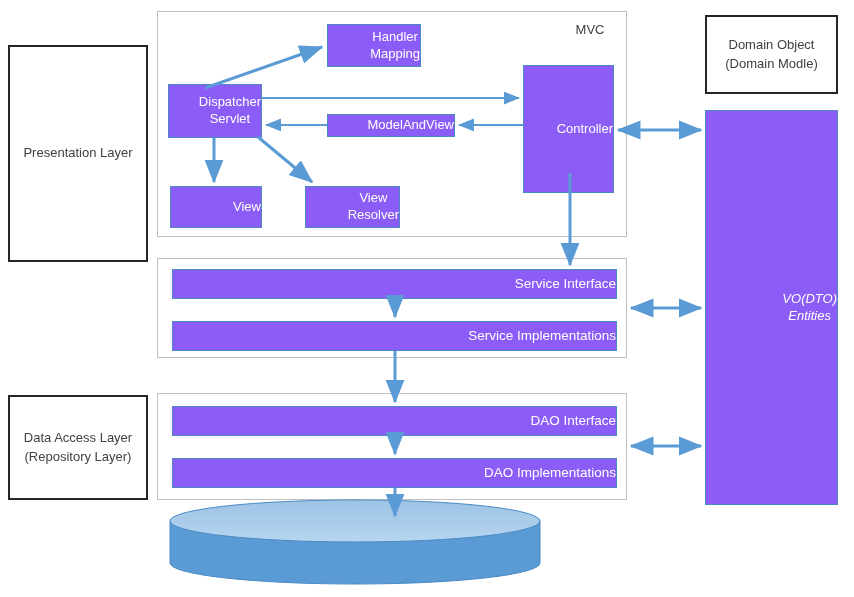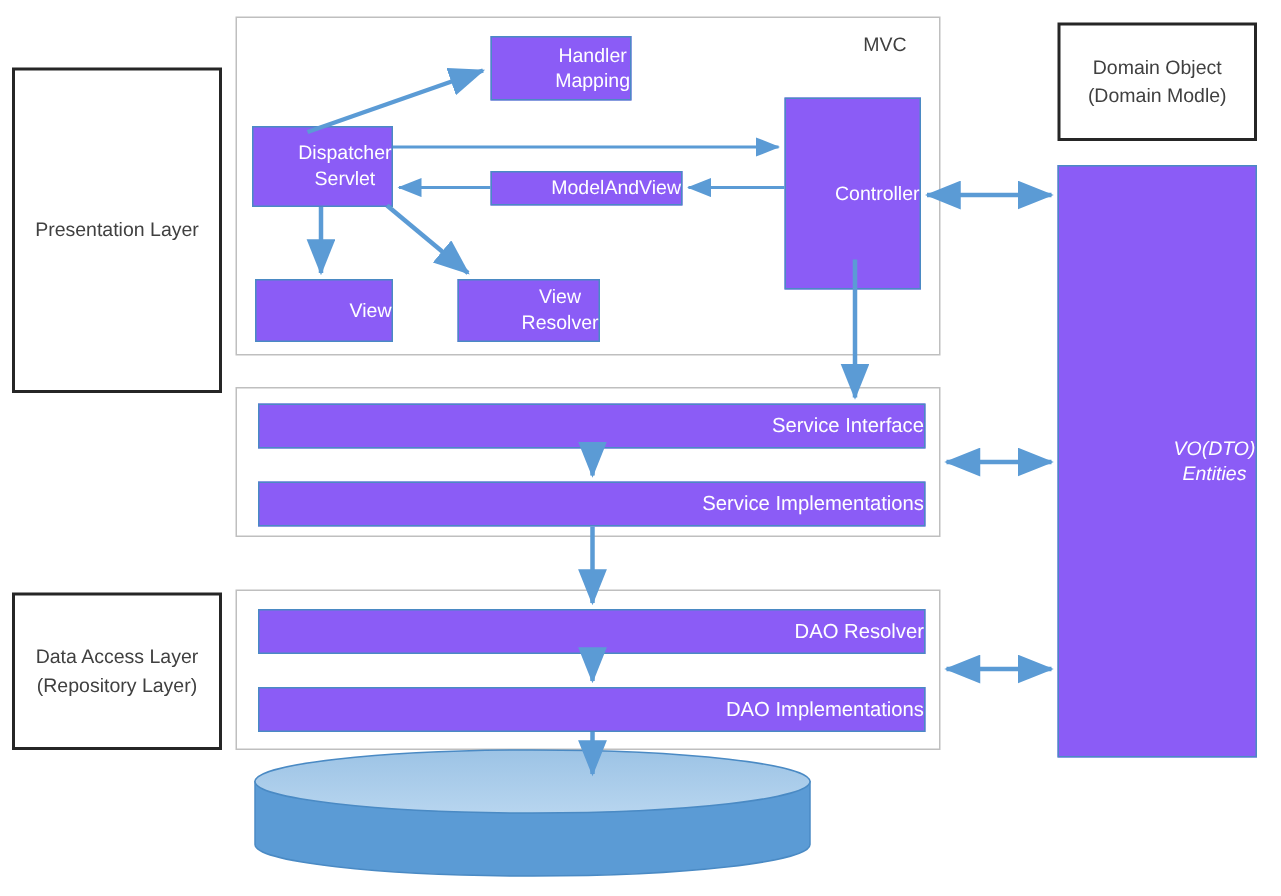--- a/index.html
+++ b/index.html
@@ -135,21 +135,21 @@
     <span>Service Interface</span>
   </div>
 
   <div class="abs node wide" style="left:172px; top:321px; width:445px; height:30px;">
     <span>Service Implementations</span>
   </div>
 
   <div class="abs group-box" style="left:157px; top:393px; width:470px; height:107px;"></div>
 
   <div class="abs node wide" style="left:172px; top:406px; width:445px; height:30px;">
-    <span>DAO Resolver</span>
+    <span>DAO Interface</span>
   </div>
 
   <div class="abs node wide" style="left:172px; top:458px; width:445px; height:30px;">
     <span>DAO Implementations</span>
   </div>
 
   <div class="abs layer-label" style="left:705px; top:15px; width:133px; height:79px;">
     <span>
       <span style="display:block">Domain Object</span>
       <span style="display:block">(Domain Modle)</span>

